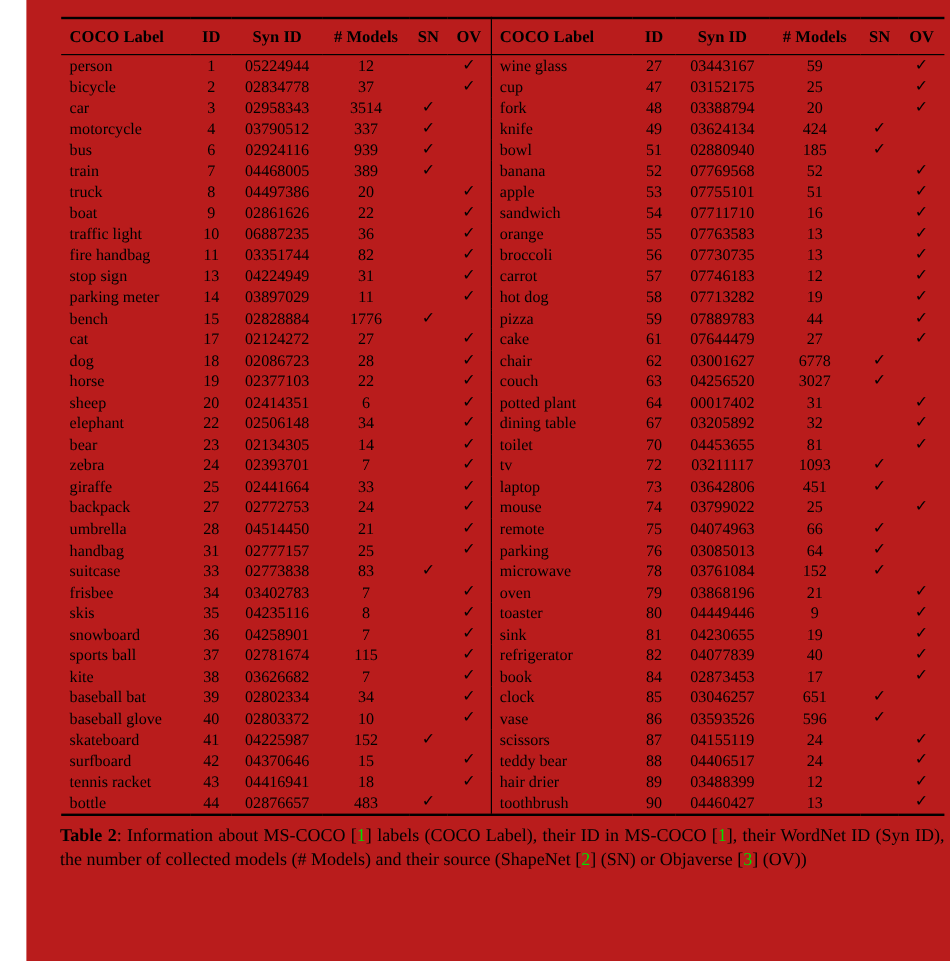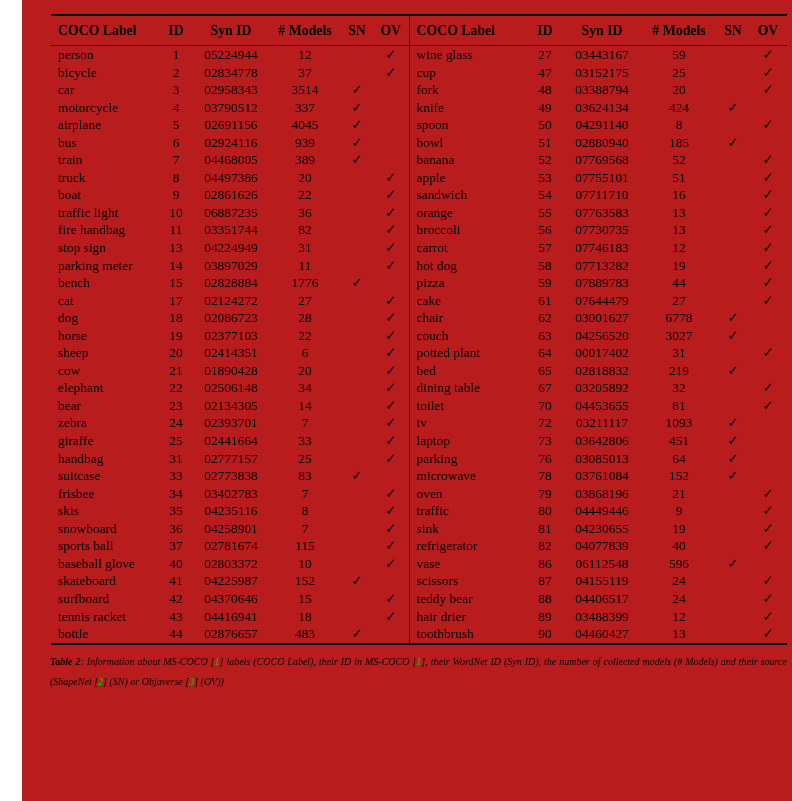--- a/index.html
+++ b/index.html
@@ -39,24 +39,23 @@
     white-space:nowrap;
     overflow:hidden;
   }
   .lab{text-align:left;padding-left:7px !important;}
   .ctr{text-align:center;}
   .div{border-left:1px solid #000;}
   td.chk{font-family:"DejaVu Sans", sans-serif;font-size:12.6px;}
   .caption{
     width:737px;
     margin:7px 0 0 28px;
-    font-size:10px;
+    font-size:15px;
     line-height:20.4px;
     text-align:justify;
-    font-style:italic;
   }
   .caption b{font-weight:bold;}
   .cite{color:#00df00;cursor:pointer;}
 </style>
 </head>
 <body>
 
 <div class="page">
 
   <table class="datatable">
@@ -141,34 +140,20 @@
           <td class="ctr chk">✓</td>
           <td class="ctr chk"></td>
           <td class="lab div">knife</td>
           <td class="ctr">49</td>
           <td class="ctr">03624134</td>
           <td class="ctr">424</td>
           <td class="ctr chk">✓</td>
           <td class="ctr chk"></td>
         </tr>
         <tr>
-          <td class="lab">airplane</td>
-          <td class="ctr">5</td>
-          <td class="ctr">02691156</td>
-          <td class="ctr">4045</td>
-          <td class="ctr chk">✓</td>
-          <td class="ctr chk"></td>
-          <td class="lab div">spoon</td>
-          <td class="ctr">50</td>
-          <td class="ctr">04291140</td>
-          <td class="ctr">8</td>
-          <td class="ctr chk"></td>
-          <td class="ctr chk">✓</td>
-        </tr>
-        <tr>
           <td class="lab">bus</td>
           <td class="ctr">6</td>
           <td class="ctr">02924116</td>
           <td class="ctr">939</td>
           <td class="ctr chk">✓</td>
           <td class="ctr chk"></td>
           <td class="lab div">bowl</td>
           <td class="ctr">51</td>
           <td class="ctr">02880940</td>
           <td class="ctr">185</td>
@@ -337,34 +322,20 @@
           <td class="ctr chk"></td>
           <td class="ctr chk">✓</td>
           <td class="lab div">potted plant</td>
           <td class="ctr">64</td>
           <td class="ctr">00017402</td>
           <td class="ctr">31</td>
           <td class="ctr chk"></td>
           <td class="ctr chk">✓</td>
         </tr>
         <tr>
-          <td class="lab">cow</td>
-          <td class="ctr">21</td>
-          <td class="ctr">01890428</td>
-          <td class="ctr">20</td>
-          <td class="ctr chk"></td>
-          <td class="ctr chk">✓</td>
-          <td class="lab div">bed</td>
-          <td class="ctr">65</td>
-          <td class="ctr">02818832</td>
-          <td class="ctr">219</td>
-          <td class="ctr chk">✓</td>
-          <td class="ctr chk"></td>
-        </tr>
-        <tr>
           <td class="lab">elephant</td>
           <td class="ctr">22</td>
           <td class="ctr">02506148</td>
           <td class="ctr">34</td>
           <td class="ctr chk"></td>
           <td class="ctr chk">✓</td>
           <td class="lab div">dining table</td>
           <td class="ctr">67</td>
           <td class="ctr">03205892</td>
           <td class="ctr">32</td>
@@ -407,20 +378,48 @@
           <td class="ctr chk"></td>
           <td class="ctr chk">✓</td>
           <td class="lab div">laptop</td>
           <td class="ctr">73</td>
           <td class="ctr">03642806</td>
           <td class="ctr">451</td>
           <td class="ctr chk">✓</td>
           <td class="ctr chk"></td>
         </tr>
         <tr>
+          <td class="lab">backpack</td>
+          <td class="ctr">27</td>
+          <td class="ctr">02772753</td>
+          <td class="ctr">24</td>
+          <td class="ctr chk"></td>
+          <td class="ctr chk">✓</td>
+          <td class="lab div">mouse</td>
+          <td class="ctr">74</td>
+          <td class="ctr">03799022</td>
+          <td class="ctr">25</td>
+          <td class="ctr chk"></td>
+          <td class="ctr chk">✓</td>
+        </tr>
+        <tr>
+          <td class="lab">umbrella</td>
+          <td class="ctr">28</td>
+          <td class="ctr">04514450</td>
+          <td class="ctr">21</td>
+          <td class="ctr chk"></td>
+          <td class="ctr chk">✓</td>
+          <td class="lab div">remote</td>
+          <td class="ctr">75</td>
+          <td class="ctr">04074963</td>
+          <td class="ctr">66</td>
+          <td class="ctr chk">✓</td>
+          <td class="ctr chk"></td>
+        </tr>
+        <tr>
           <td class="lab">handbag</td>
           <td class="ctr">31</td>
           <td class="ctr">02777157</td>
           <td class="ctr">25</td>
           <td class="ctr chk"></td>
           <td class="ctr chk">✓</td>
           <td class="lab div">parking</td>
           <td class="ctr">76</td>
           <td class="ctr">03085013</td>
           <td class="ctr">64</td>
@@ -455,21 +454,21 @@
           <td class="ctr chk"></td>
           <td class="ctr chk">✓</td>
         </tr>
         <tr>
           <td class="lab">skis</td>
           <td class="ctr">35</td>
           <td class="ctr">04235116</td>
           <td class="ctr">8</td>
           <td class="ctr chk"></td>
           <td class="ctr chk">✓</td>
-          <td class="lab div">traffic</td>
+          <td class="lab div">toaster</td>
           <td class="ctr">80</td>
           <td class="ctr">04449446</td>
           <td class="ctr">9</td>
           <td class="ctr chk"></td>
           <td class="ctr chk">✓</td>
         </tr>
         <tr>
           <td class="lab">snowboard</td>
           <td class="ctr">36</td>
           <td class="ctr">04258901</td>
@@ -491,29 +490,57 @@
           <td class="ctr chk"></td>
           <td class="ctr chk">✓</td>
           <td class="lab div">refrigerator</td>
           <td class="ctr">82</td>
           <td class="ctr">04077839</td>
           <td class="ctr">40</td>
           <td class="ctr chk"></td>
           <td class="ctr chk">✓</td>
         </tr>
         <tr>
+          <td class="lab">kite</td>
+          <td class="ctr">38</td>
+          <td class="ctr">03626682</td>
+          <td class="ctr">7</td>
+          <td class="ctr chk"></td>
+          <td class="ctr chk">✓</td>
+          <td class="lab div">book</td>
+          <td class="ctr">84</td>
+          <td class="ctr">02873453</td>
+          <td class="ctr">17</td>
+          <td class="ctr chk"></td>
+          <td class="ctr chk">✓</td>
+        </tr>
+        <tr>
+          <td class="lab">baseball bat</td>
+          <td class="ctr">39</td>
+          <td class="ctr">02802334</td>
+          <td class="ctr">34</td>
+          <td class="ctr chk"></td>
+          <td class="ctr chk">✓</td>
+          <td class="lab div">clock</td>
+          <td class="ctr">85</td>
+          <td class="ctr">03046257</td>
+          <td class="ctr">651</td>
+          <td class="ctr chk">✓</td>
+          <td class="ctr chk"></td>
+        </tr>
+        <tr>
           <td class="lab">baseball glove</td>
           <td class="ctr">40</td>
           <td class="ctr">02803372</td>
           <td class="ctr">10</td>
           <td class="ctr chk"></td>
           <td class="ctr chk">✓</td>
           <td class="lab div">vase</td>
           <td class="ctr">86</td>
-          <td class="ctr">06112548</td>
+          <td class="ctr">03593526</td>
           <td class="ctr">596</td>
           <td class="ctr chk">✓</td>
           <td class="ctr chk"></td>
         </tr>
         <tr>
           <td class="lab">skateboard</td>
           <td class="ctr">41</td>
           <td class="ctr">04225987</td>
           <td class="ctr">152</td>
           <td class="ctr chk">✓</td>

